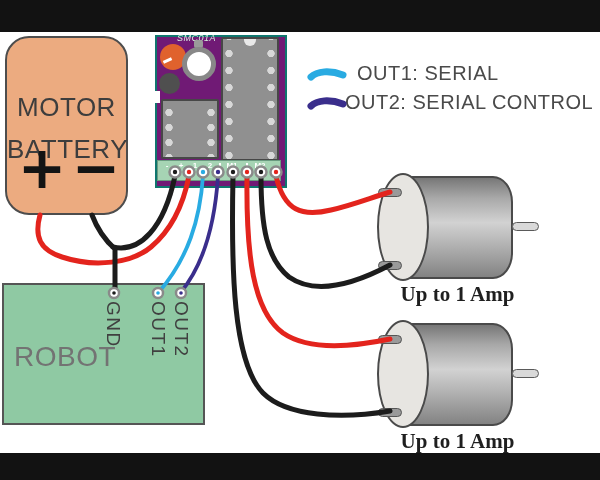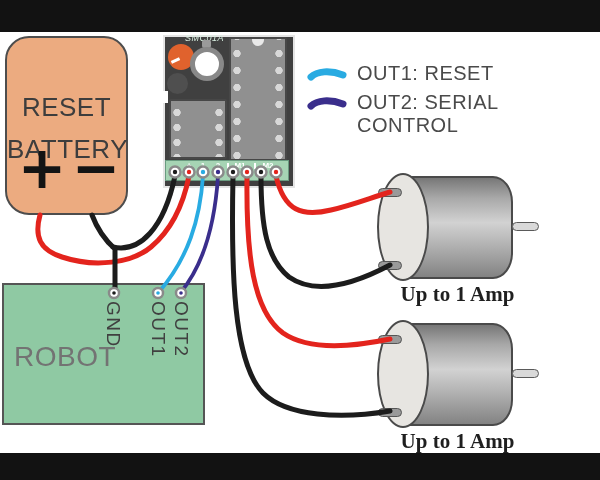--- a/index.html
+++ b/index.html
@@ -13,22 +13,22 @@
            background:#ECAB80;border:2.5px solid #4d4d4d;border-radius:24px;box-sizing:border-box;}
   .battery-line{position:absolute;left:0;width:100%;text-align:center;
                 color:#3d3d3d;font-size:26px;letter-spacing:.5px;}
   .bat-l1{top:54px;} .bat-l2{top:96px;}
   .term-sym{position:absolute;top:101px;font-size:58px;font-weight:900;color:#141414;
             line-height:58px;font-family:"DejaVu Sans",sans-serif;}
   .plus-sym{left:8px;width:54px;text-align:center;}
   .minus-sym{left:60px;width:58px;text-align:center;}
 
   
-  .board{position:absolute;left:163px;top:35px;width:128px;height:149px;
-         background:#404040;border:2px solid #e5e5e5;box-sizing:content-box;}
+  .board{position:absolute;left:155px;top:35px;width:128px;height:149px;
+         background:#701a75;border:2px solid #0f766e;box-sizing:content-box;}
   .board-name{position:absolute;left:20px;top:-4px;font-size:9px;font-style:italic;
               color:#d8efe0;letter-spacing:.5px;}
   .trimpot{position:absolute;left:3px;top:7px;width:26px;height:26px;border-radius:50%;
            background:#E0622D;}
   .trimpot-notch{position:absolute;left:3px;top:15px;width:9px;height:3px;background:#fff;
                  transform:rotate(-25deg);}
   .cap-tab{position:absolute;left:37px;top:3px;width:9px;height:8px;background:#9a9a9a;border-radius:2px;}
   .cap{position:absolute;left:25px;top:10px;width:24px;height:24px;border:5px solid #888;
        border-radius:50%;background:#ffffff;}
   .transistor{position:absolute;left:2px;top:36px;width:21px;height:21px;border-radius:50%;
@@ -81,21 +81,21 @@
 
   .wires{position:absolute;left:0;top:0;width:600px;height:480px;pointer-events:none;}
 </style>
 </head>
 <body>
 
 <div id="canvas">
   <div class="panel"></div>
 
   <div class="battery">
-    <div class="battery-line bat-l1">RESET</div>
+    <div class="battery-line bat-l1">MOTOR</div>
     <div class="battery-line bat-l2">BATTERY</div>
     <div class="term-sym plus-sym">+</div>
     <div class="term-sym minus-sym">−</div>
   </div>
 
   <div class="board">
     <div class="board-name">SMC01A</div>
     <div class="trimpot">
       <div class="trimpot-notch"></div>
     </div>
@@ -111,22 +111,22 @@
     <div class="tlabel" style="left:10px">-</div>
     <div class="tlabel" style="left:24px">+</div>
     <div class="tlabel" style="left:38px">1</div>
     <div class="tlabel" style="left:53px">2</div>
     <div class="tlabel" style="left:75px">M1</div>
     <div class="tlabel" style="left:103px">M2</div>
     <div class="tmark" style="left:62px"></div>
     <div class="tmark" style="left:89px"></div>
   </div>
 
-  <div class="legend-label" style="left:357px;top:62px">OUT1: RESET</div>
-  <div class="legend-label" style="left:357px;top:91px">OUT2: SERIAL CONTROL</div>
+  <div class="legend-label" style="left:357px;top:62px">OUT1: SERIAL</div>
+  <div class="legend-label" style="left:345px;top:91px">OUT2: SERIAL CONTROL</div>
 
   <div class="controller"></div>
   <div class="pin-label" style="left:102px">GND</div>
   <div class="pin-label" style="left:147px">OUT1</div>
   <div class="pin-label" style="left:170px">OUT2</div>
   <div class="ctrl-title">
     <div>ROBOT</div>
   </div>
 
   <div class="motor" style="left:375px;top:172px">

